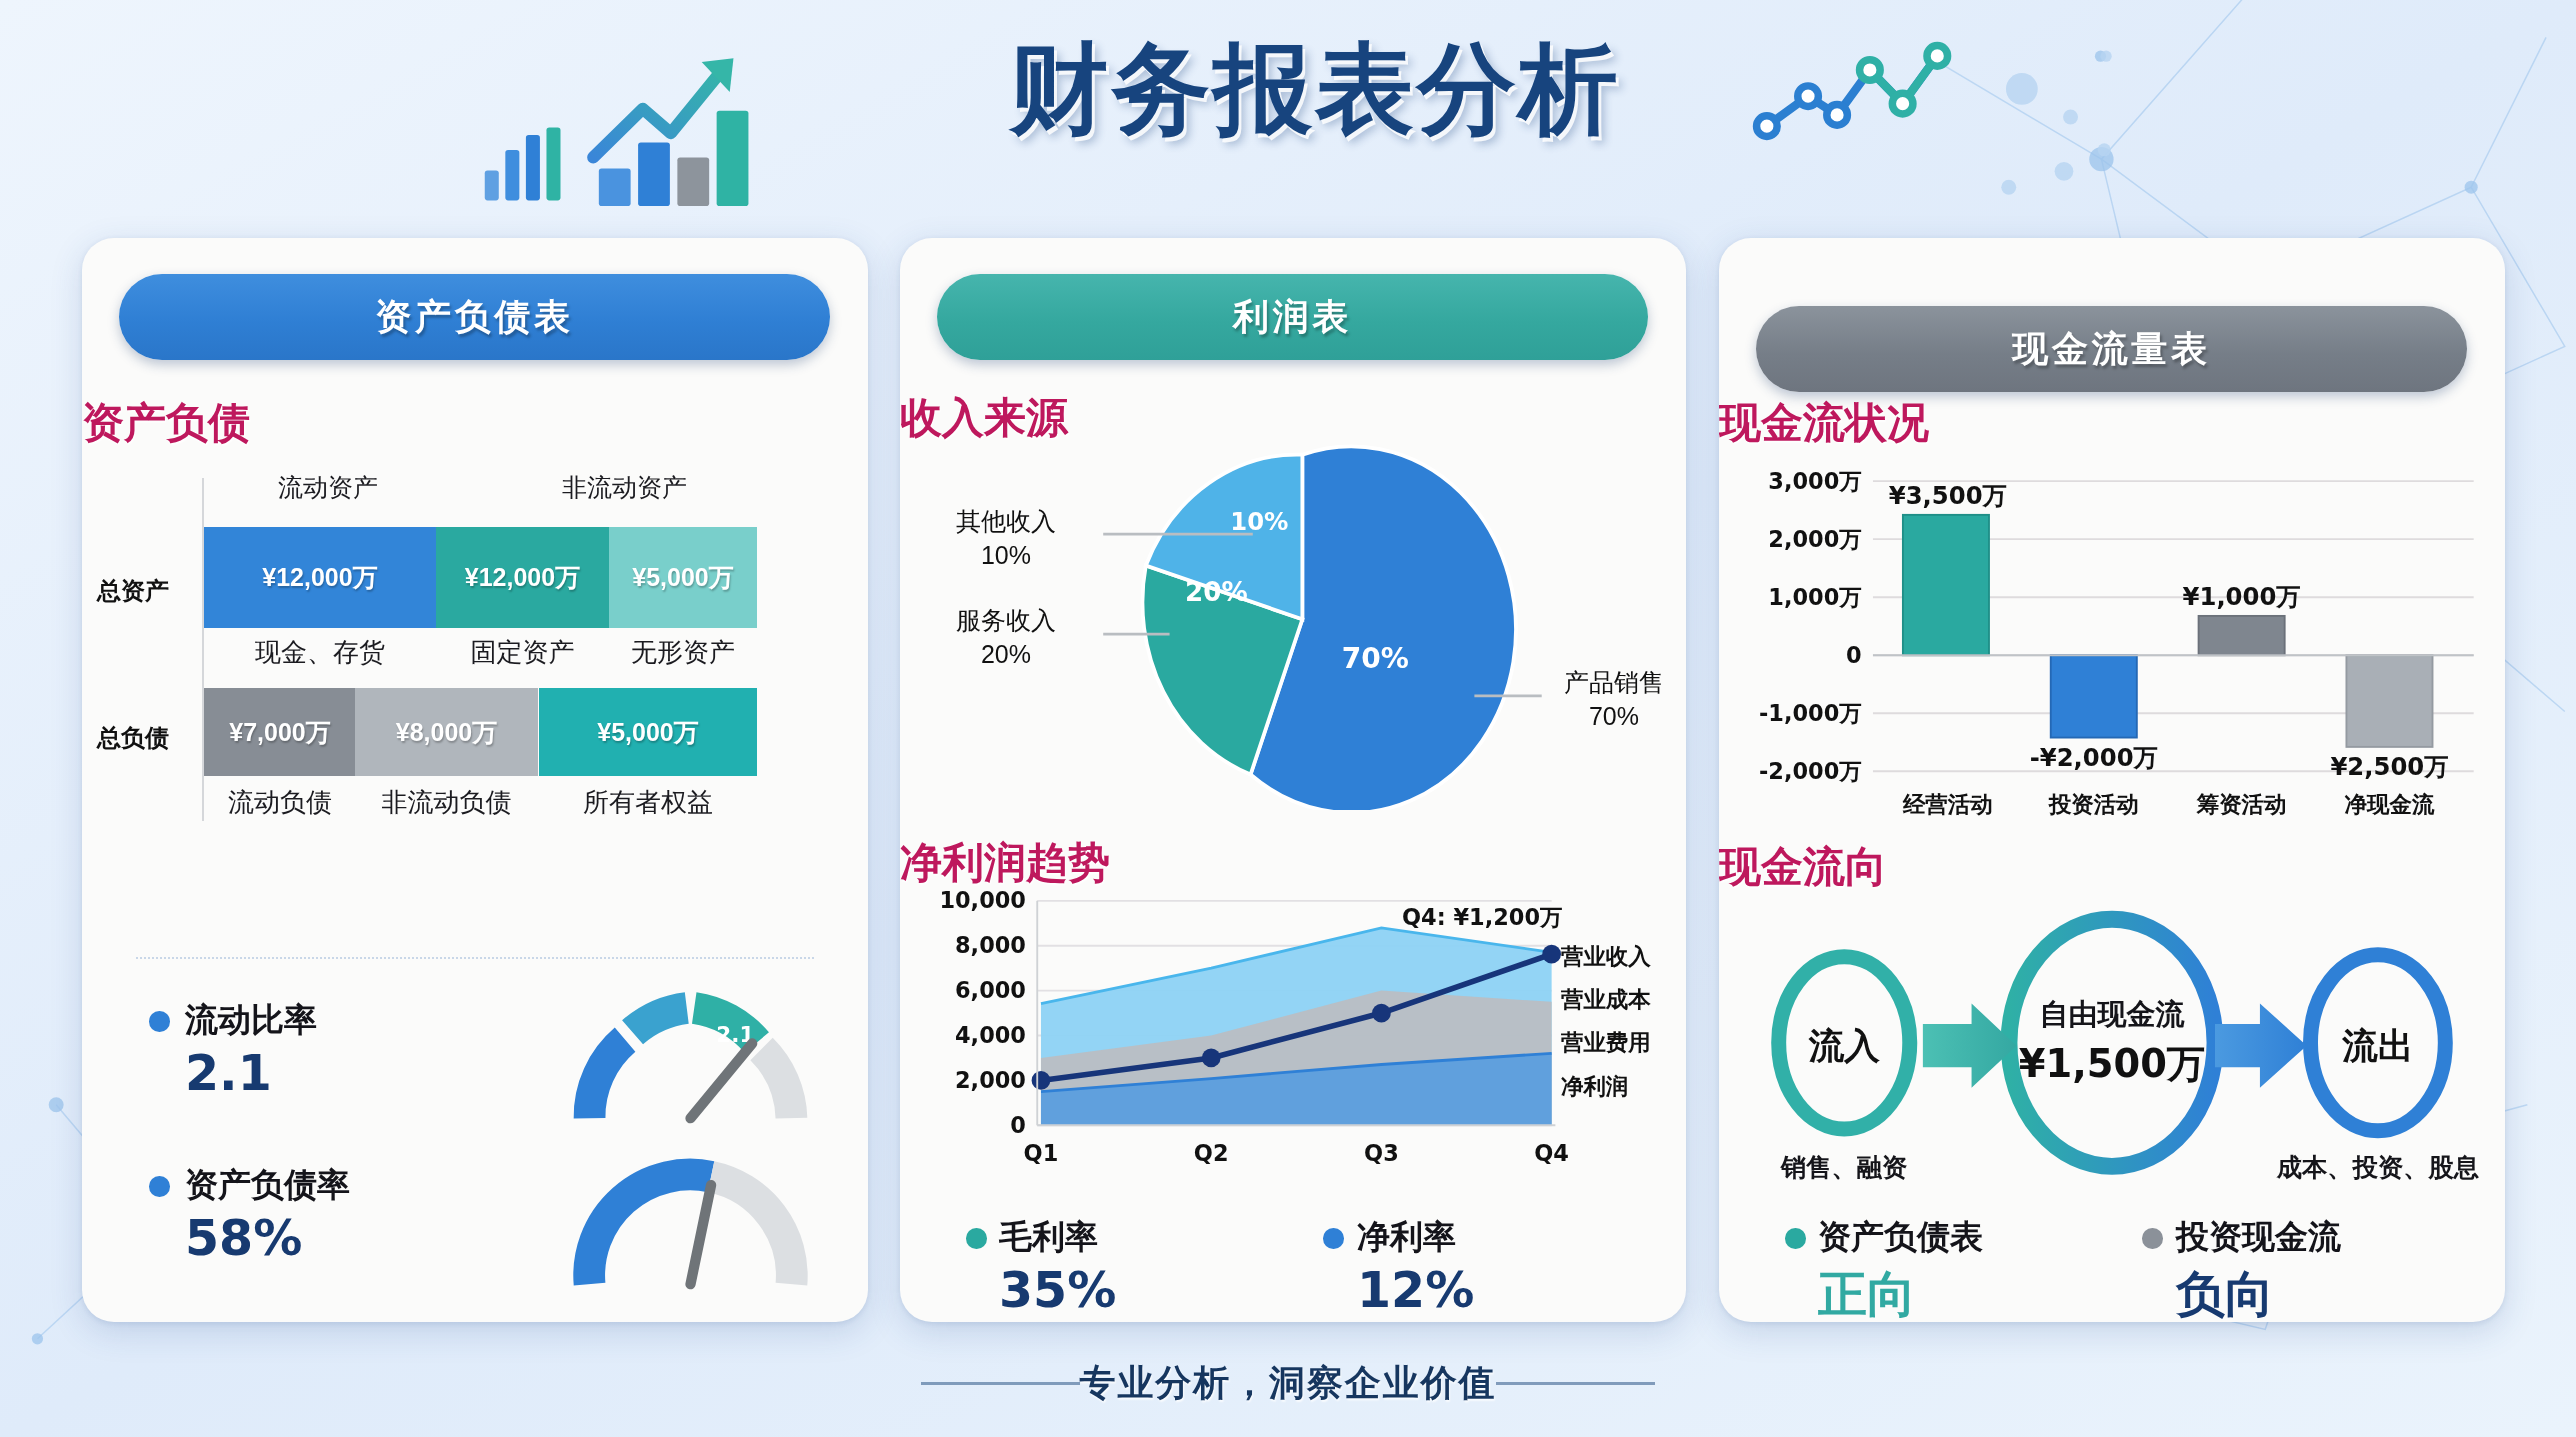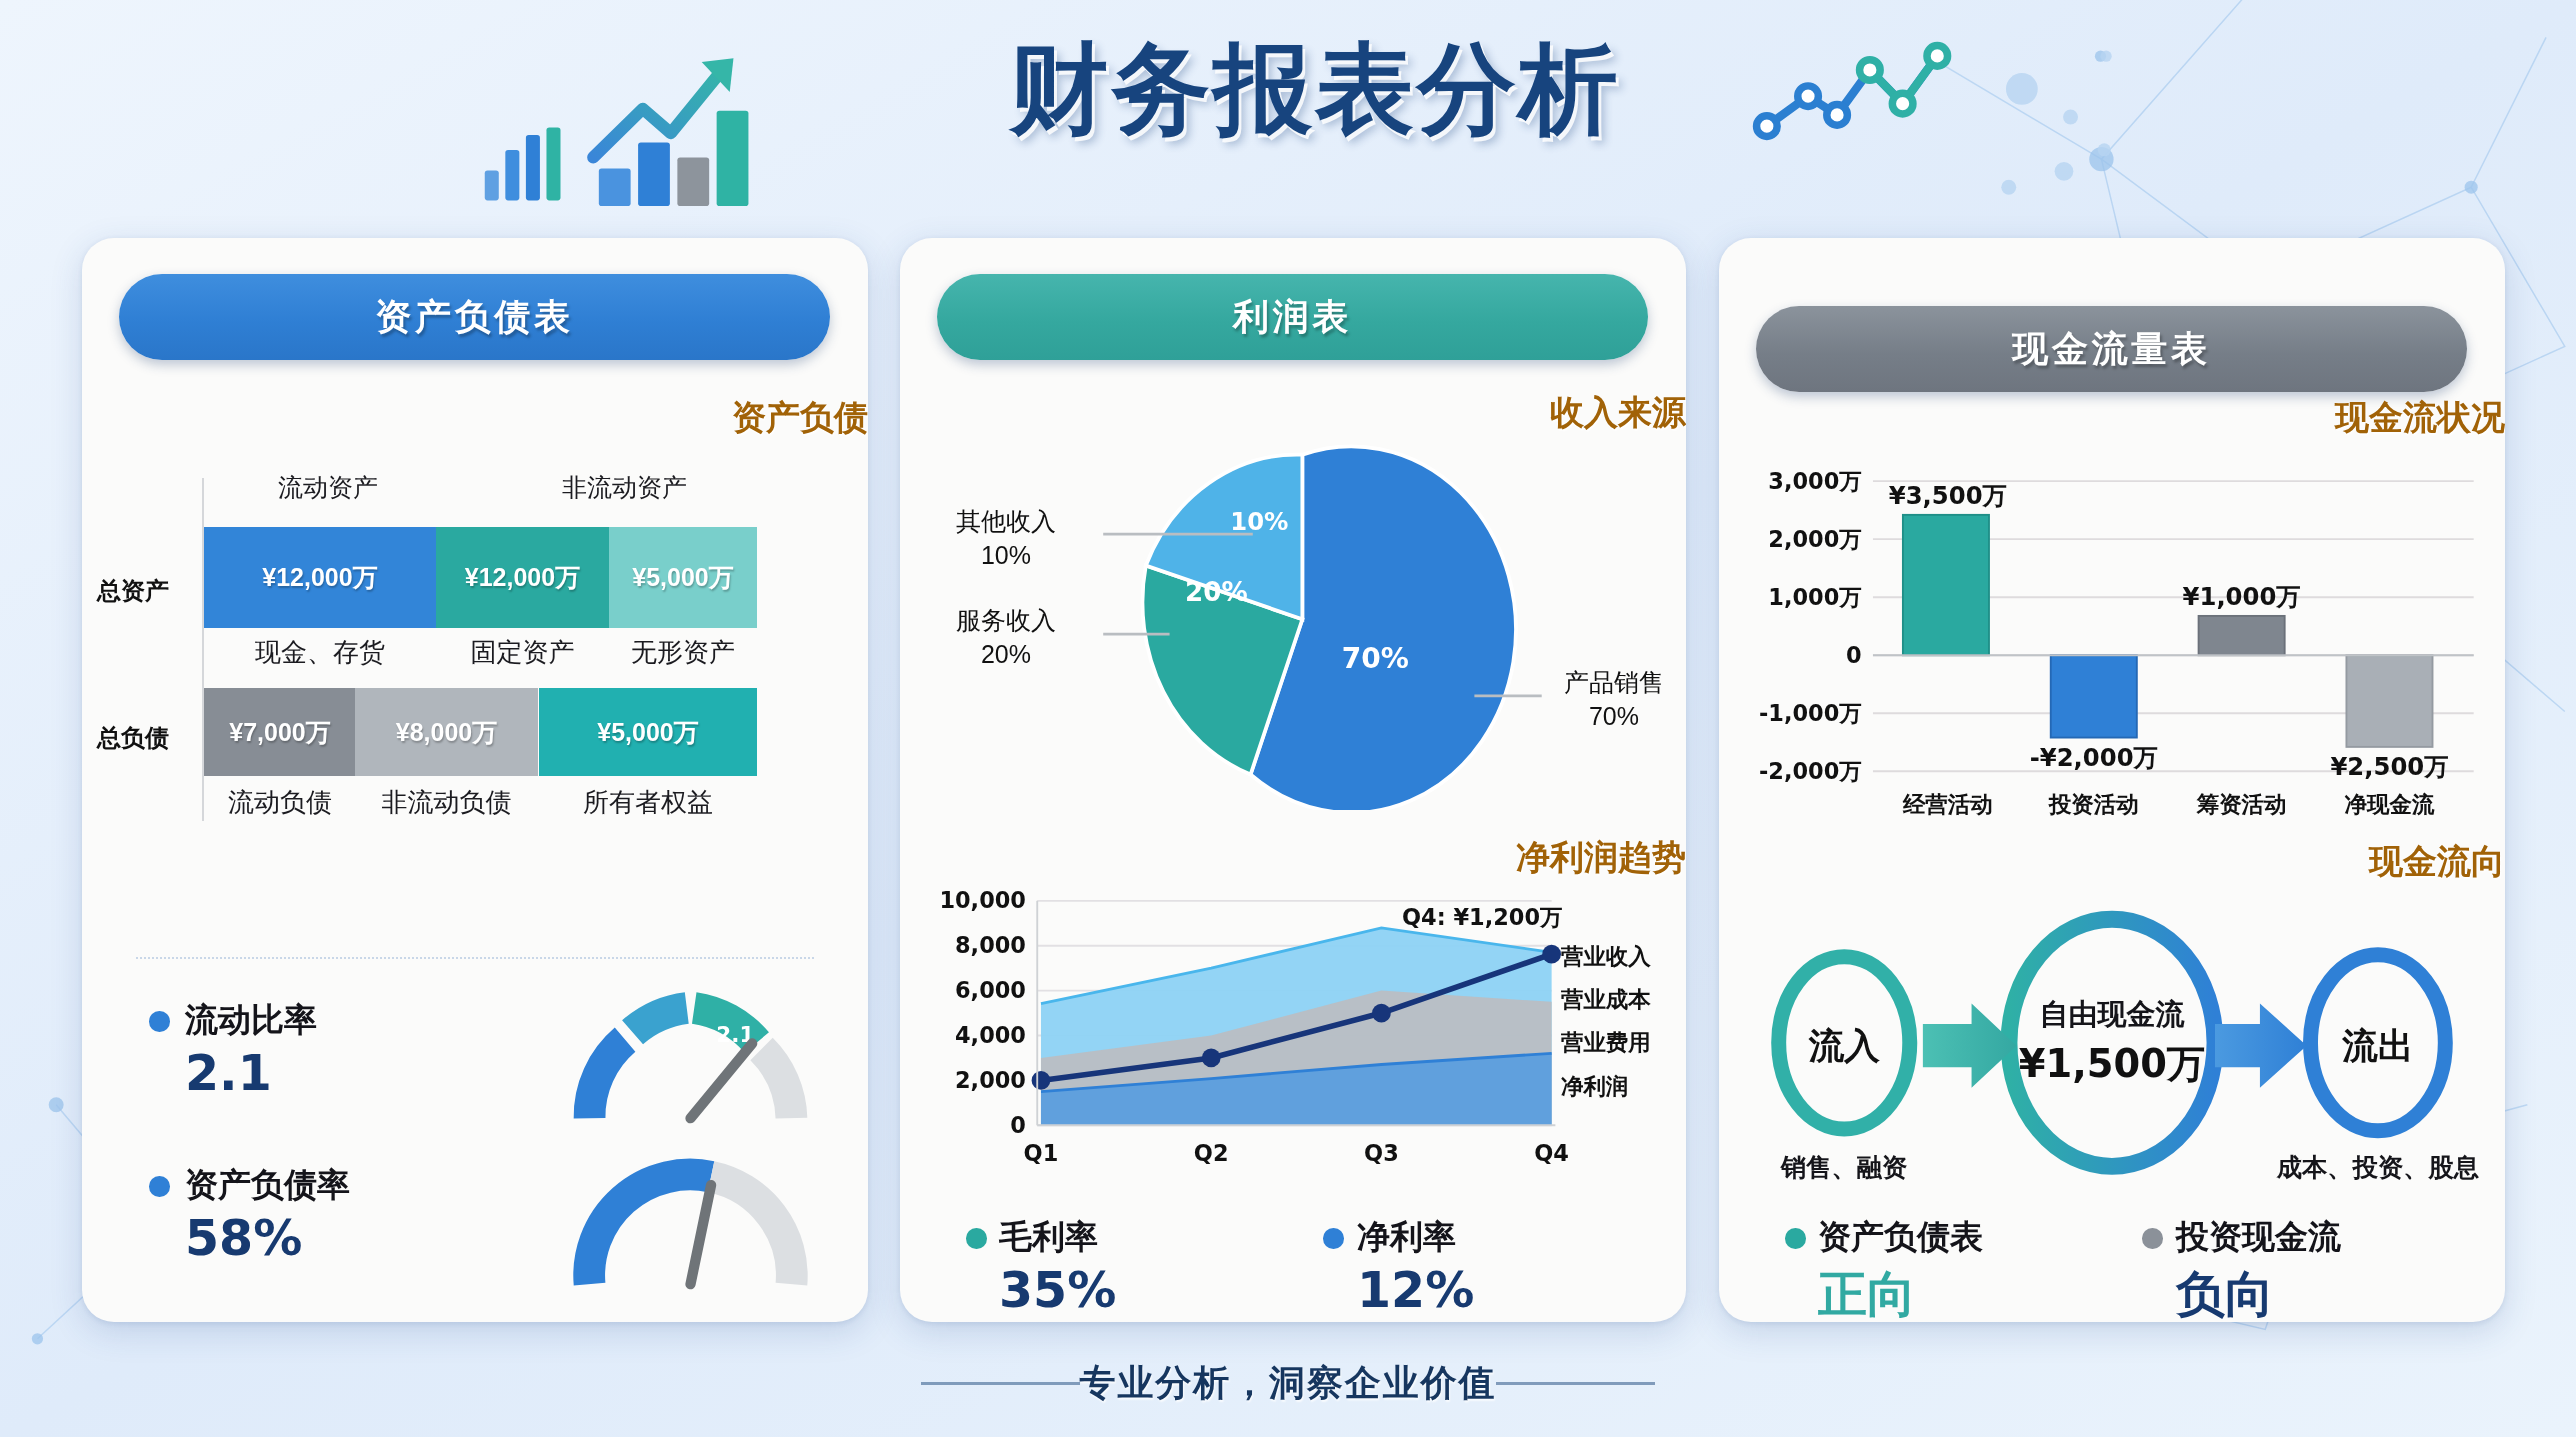--- a/index.html
+++ b/index.html
@@ -53,22 +53,22 @@
     color: #ffffff; font-size: 36px; font-weight: bold; letter-spacing: 3.7px;
     text-shadow: 1.9px 2.8px 2.8px rgba(0,0,0,.28);
     box-shadow: 0 4.7px 11.2px rgba(30,60,110,.28);
     font-family: "DejaVu Sans","Liberation Sans",sans-serif;
   }
   .pill-blue { background: linear-gradient(180deg,#3f8ede 0%, #2f7fd4 55%, #2a76c9 100%); }
   .pill-teal { background: linear-gradient(180deg,#46b5ad 0%, #35a89f 55%, #2fa098 100%); }
   .pill-gray { background: linear-gradient(180deg,#8b939c 0%, #767e88 55%, #6e757f 100%); margin-top: 32px; }
 
   .section-title {
-    position: absolute; width: 100%; text-align: right;
-    font-size: 34px; font-weight: bold; color: #a16207;
+    position: absolute; width: 100%; text-align: left;
+    font-size: 42px; font-weight: bold; color: #be185d;
     text-shadow: 0.9px 1.9px 1.9px rgba(255,255,255,.9);
     font-family: "DejaVu Sans","Liberation Sans",sans-serif;
   }
 
   
   .bs-wrap { position: absolute; left: 0; top: 225px; width: 786px; height: 393px; }
   .bs-axis { position: absolute; left: 120px; top: 15px; width: 1.9px; height: 343px; background: #d5d7da; }
   .bs-colhdr { position: absolute; font-size: 25px; color: #1b1b20; font-weight: 500; text-align: center; }
   .bs-rowlbl { position: absolute; font-size: 24px; color: #111; font-weight: bold; }
   .bs-cell {

